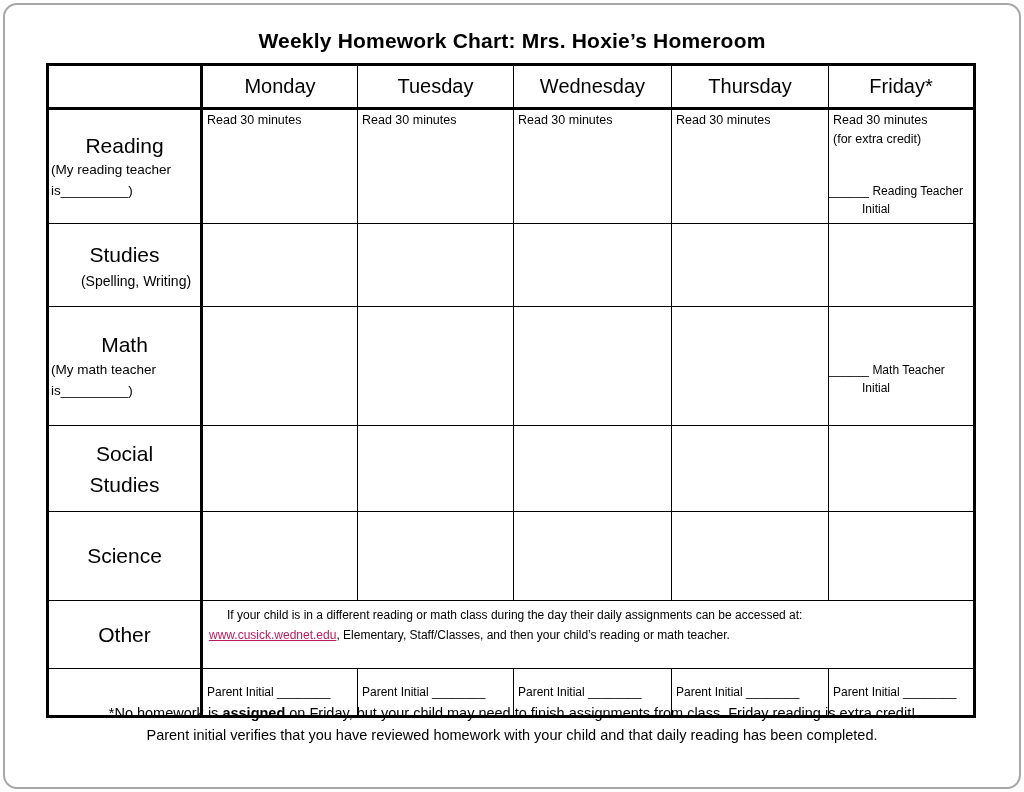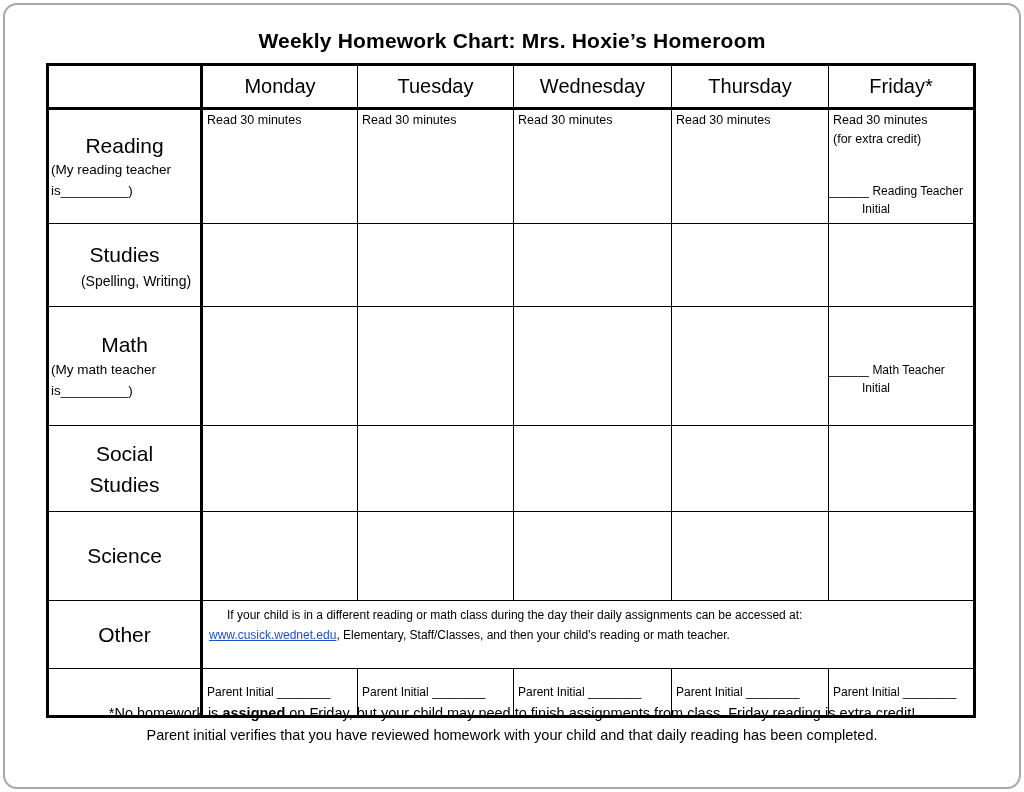--- a/index.html
+++ b/index.html
@@ -233,21 +233,21 @@
       <td class="day-cell"></td>
     </tr>
 
     <tr class="r-other">
       <td class="label-cell first-col">
         <div class="subject">Other</div>
       </td>
       <td class="note-cell" colspan="5">
         <div class="note-line first">If your child is in a different reading or math class during the day their daily assignments can be accessed at:</div>
         <div class="note-line">
-          <a class="site-link" href="#" style="color:#1d4ed8">www.cusick.wednet.edu</a><span>, Elementary, Staff/Classes, and then your child’s reading or math teacher.</span>
+          <a class="site-link" href="#" style="color:#be185d">www.cusick.wednet.edu</a><span>, Elementary, Staff/Classes, and then your child’s reading or math teacher.</span>
         </div>
       </td>
     </tr>
 
     <tr class="r-parent">
       <td class="first-col"></td>
       <td class="parent-cell">
         <div class="parent-text">Parent Initial ________</div>
       </td>
       <td class="parent-cell">

